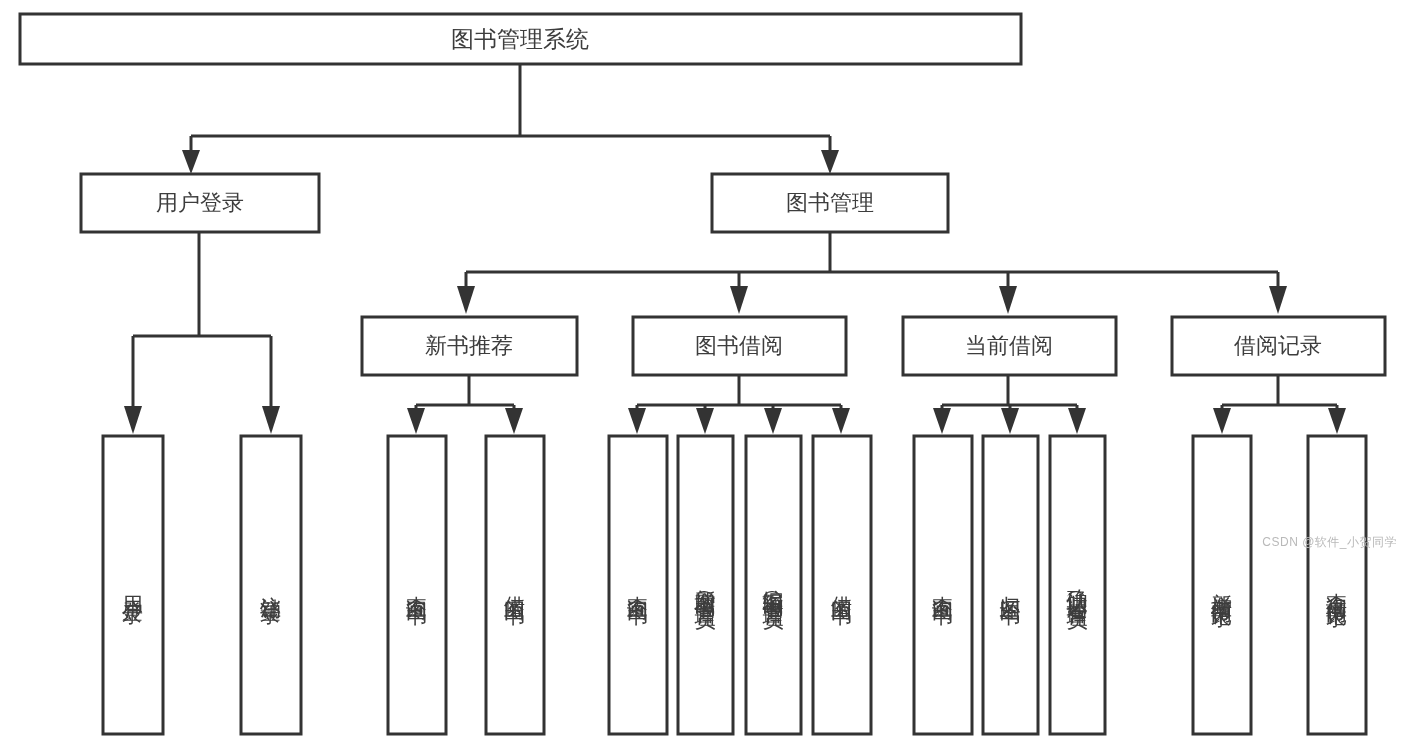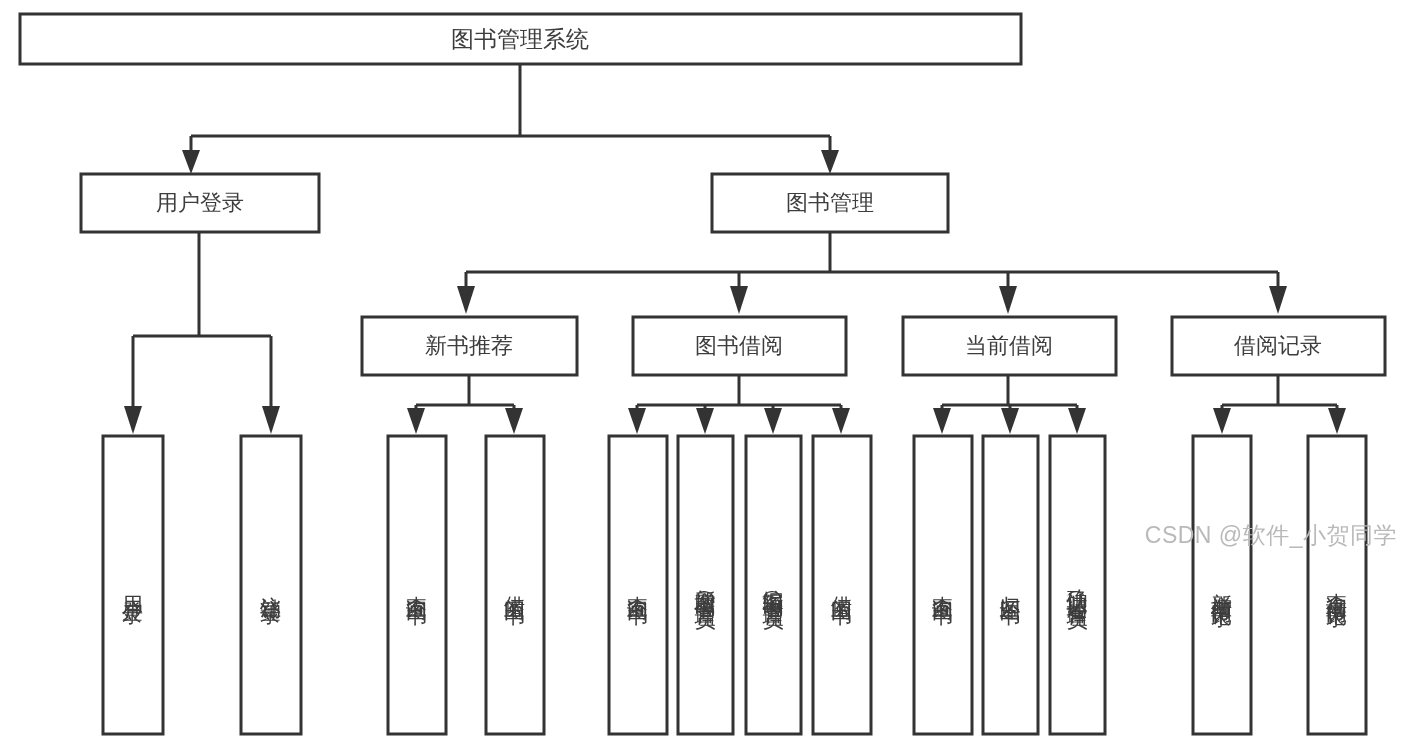--- a/index.html
+++ b/index.html
@@ -82,21 +82,21 @@
     height: 100%;
     display: flex;
     align-items: center;
     justify-content: center;
   }
   .watermark {
     position: absolute;
     right: 8px;
     bottom: 6px;
     font-family: "Liberation Sans", sans-serif;
-    font-size: 23px;
+    font-size: 12px;
     color: #b9b9b9;
     letter-spacing: 0.5px;
     user-select: none;
     pointer-events: none;
     white-space: nowrap;
   }
 </style>
 </head>
 <body>
 

